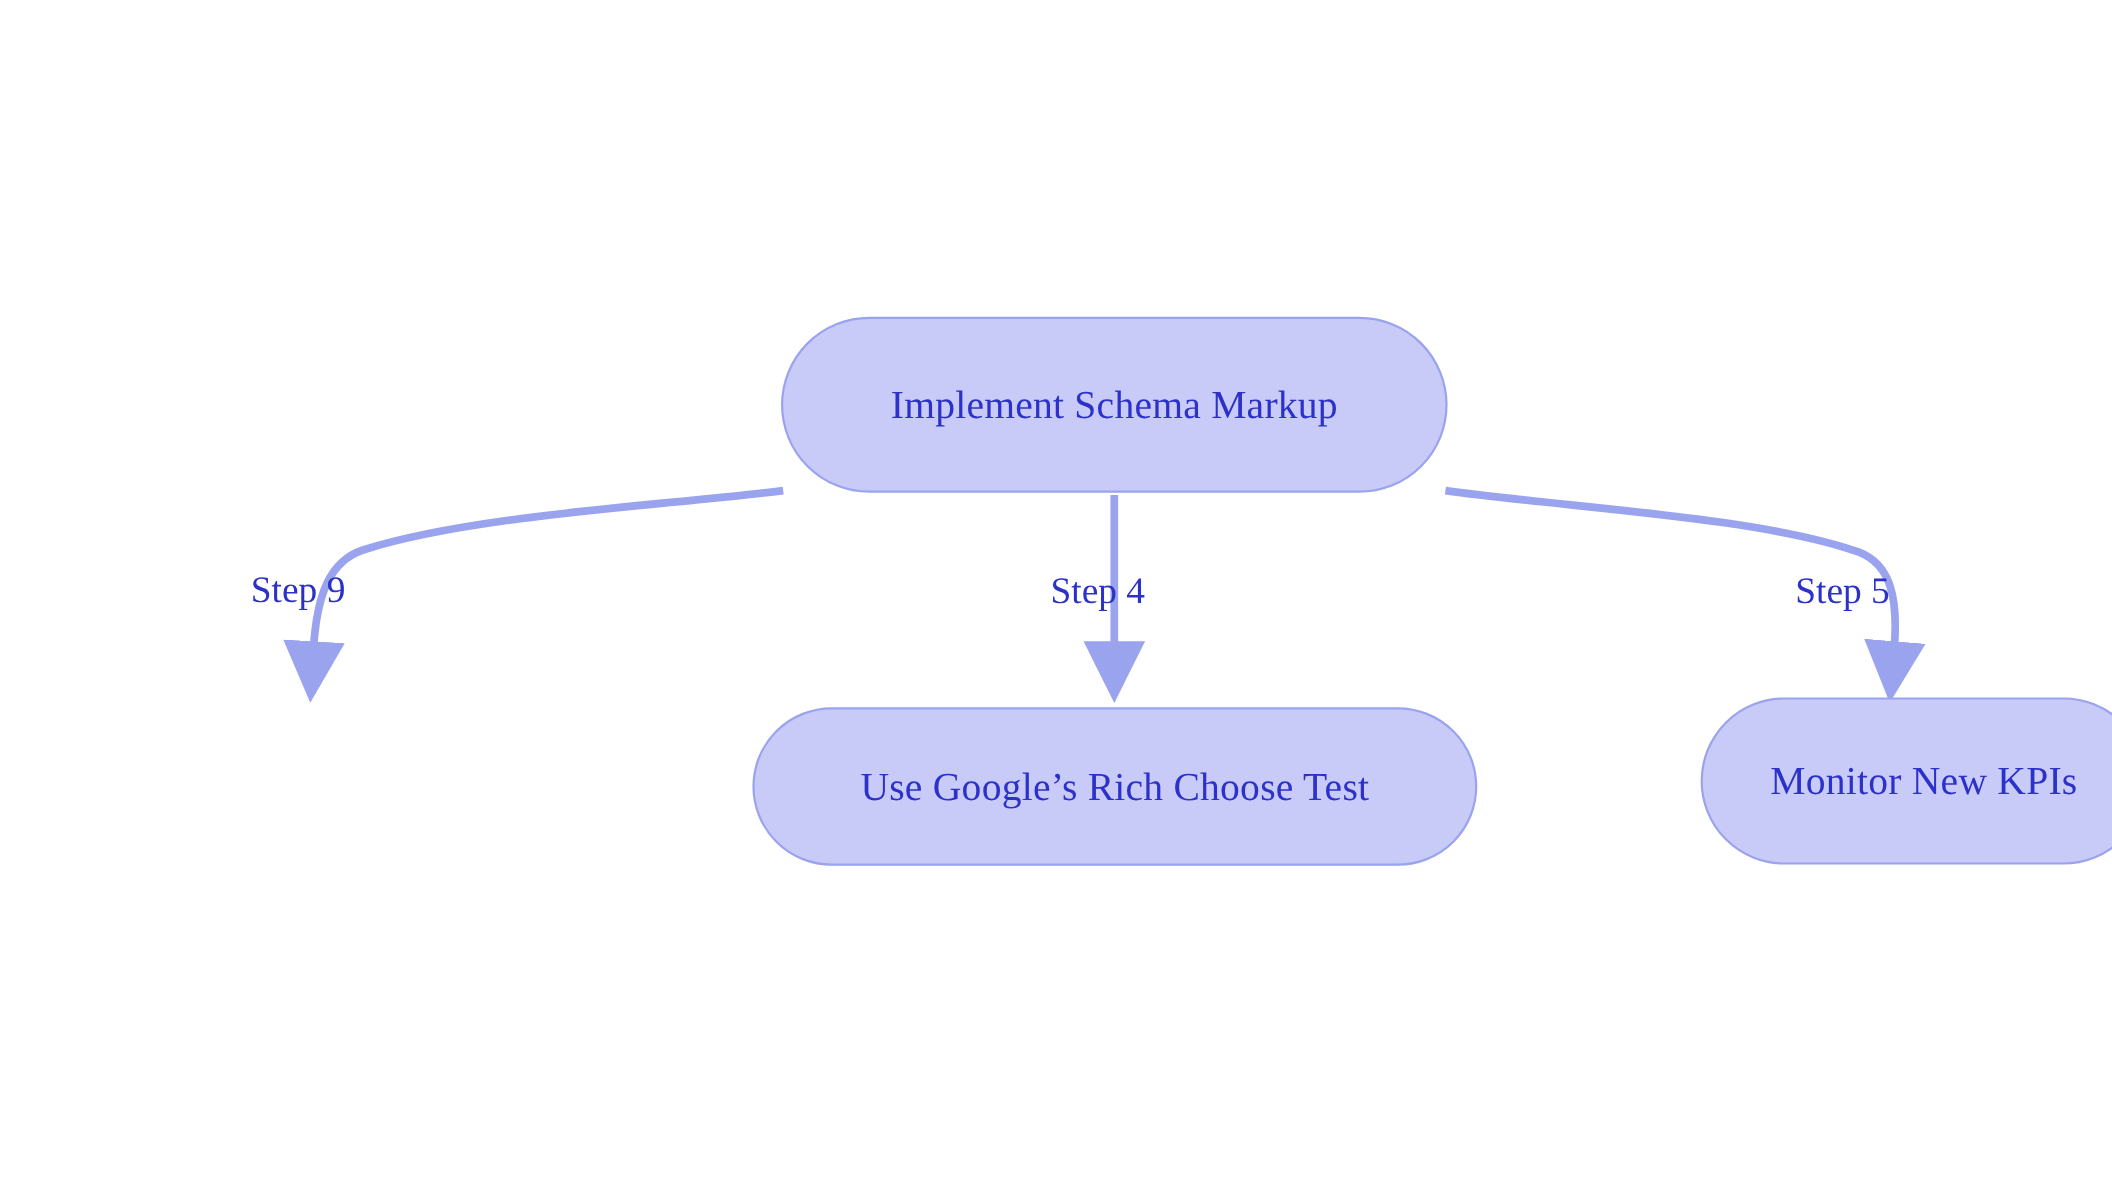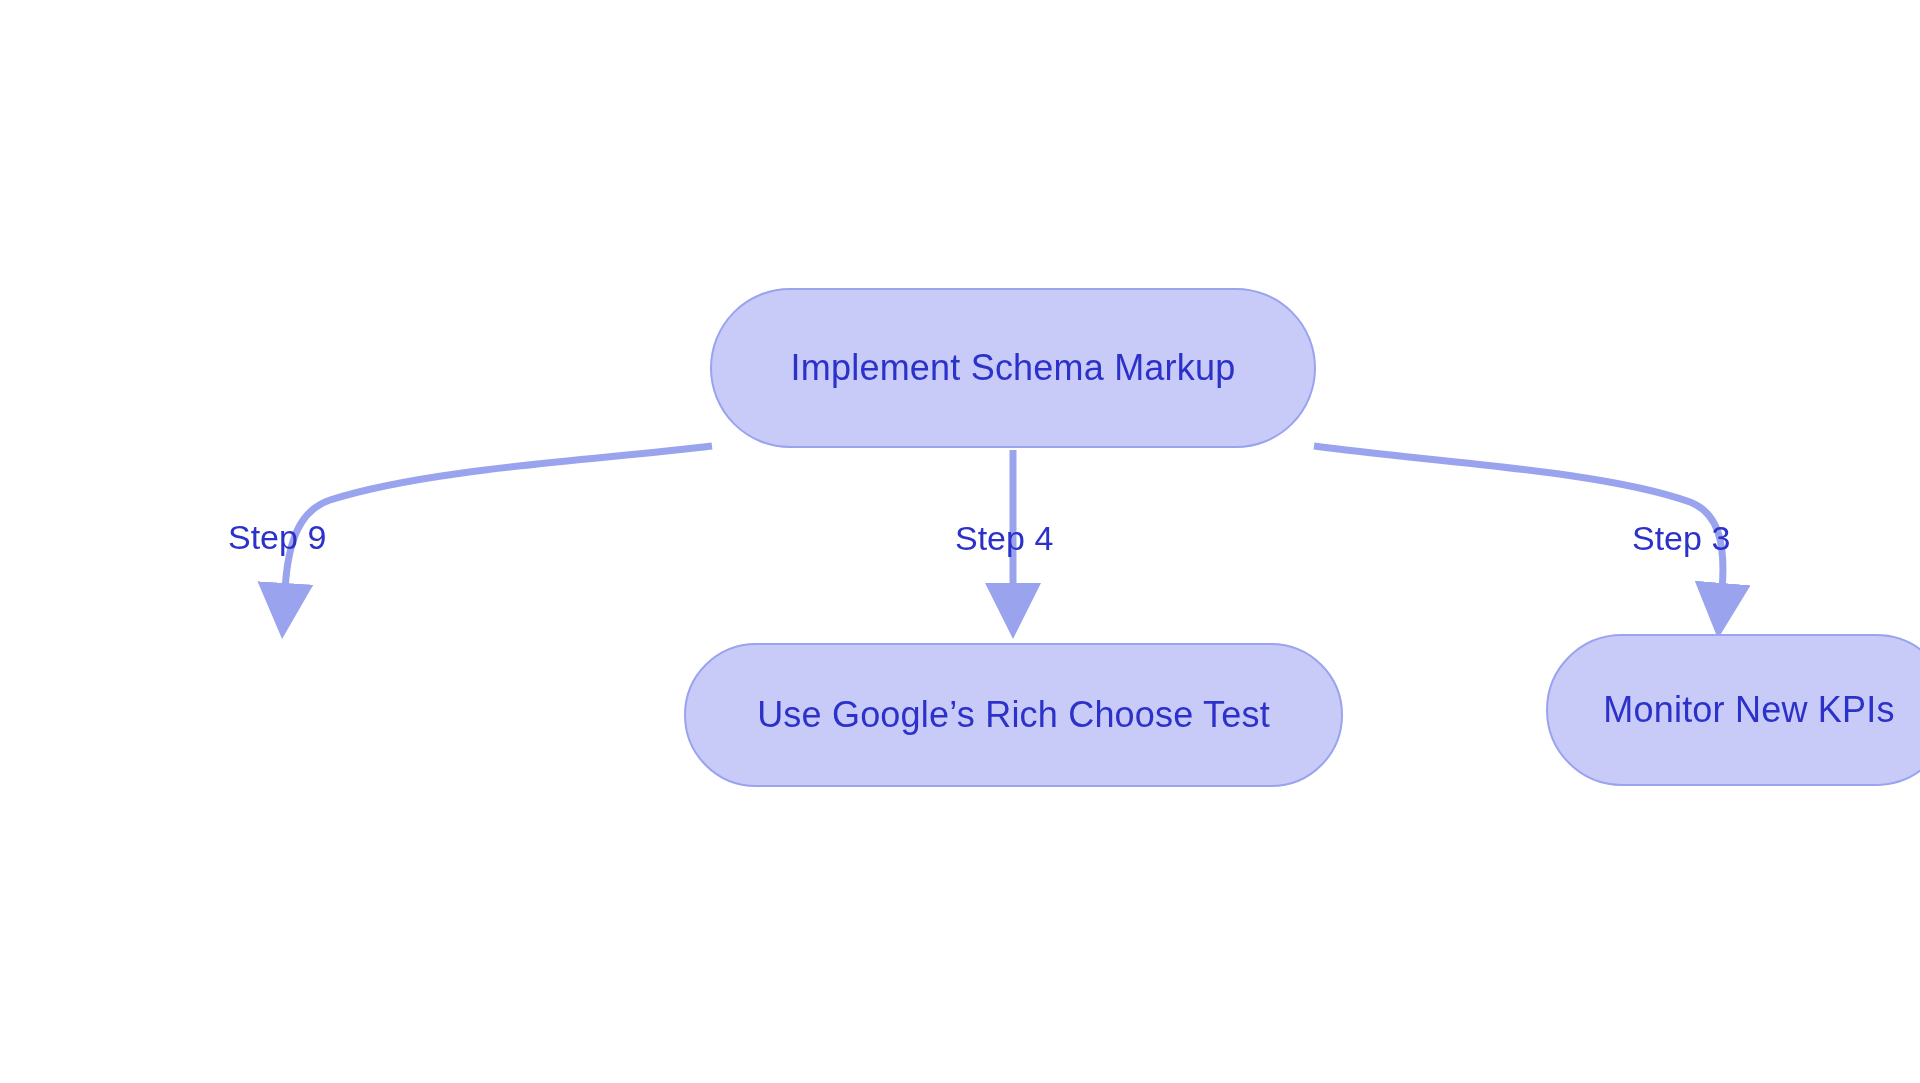--- a/index.html
+++ b/index.html
@@ -12,20 +12,21 @@
     width: 1920px;
     height: 1083px;
     overflow: hidden;
     font-family: "Liberation Sans", "DejaVu Sans", sans-serif;
   }
   #diagram-root {
     position: relative;
     width: 1920px;
     height: 843px;
     background: #ffffff;
+    font-family: Liberation Serif, serif;
   }
   #flow-svg {
     position: absolute;
     top: 0;
     left: 0;
     width: 1920px;
     height: 1083px;
   }
   .node-shape {
     position: absolute;
@@ -115,15 +116,15 @@
   </div>
 
   <div class="node-shape" id="node-step3">
     <span class="node-label">Monitor New KPIs</span>
   </div>
 
   <div class="edge-label" id="label-step1">Step 9</div>
 
   <div class="edge-label" id="label-step2">Step 4</div>
 
-  <div class="edge-label" id="label-step3">Step 3</div>
+  <div class="edge-label" id="label-step3">Step 5</div>
 
 </div>
 
 </body></html>

